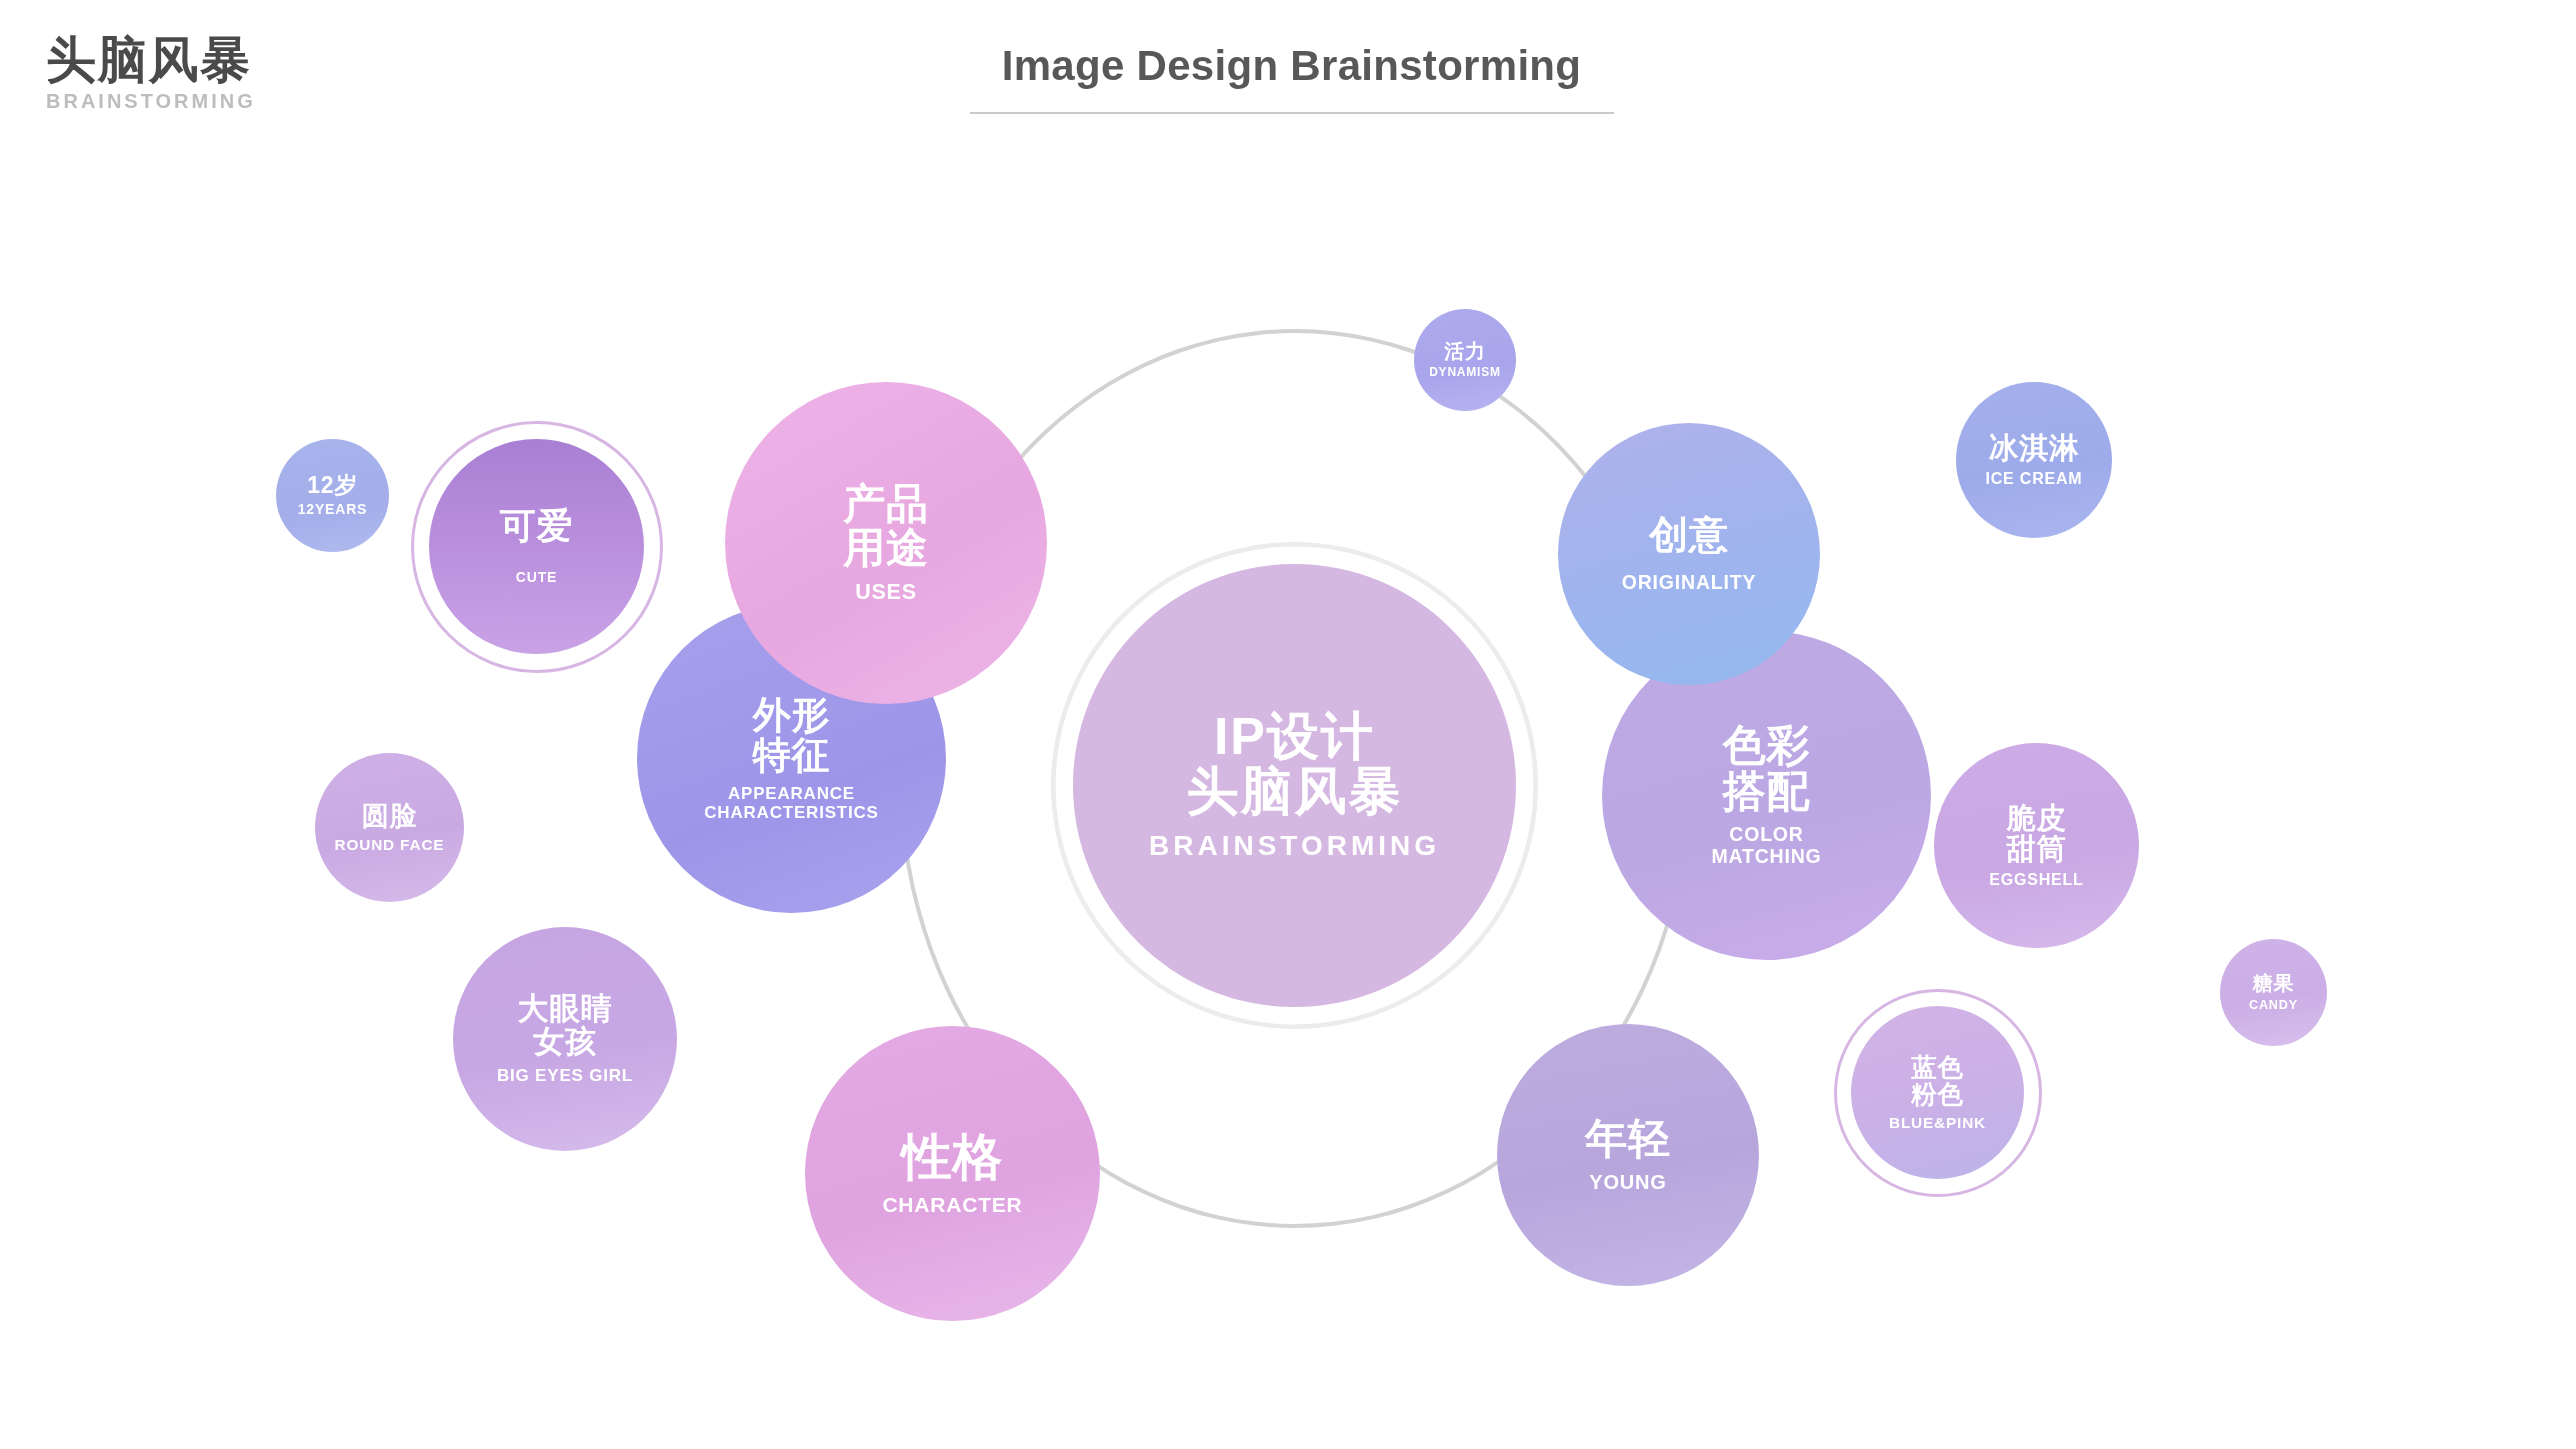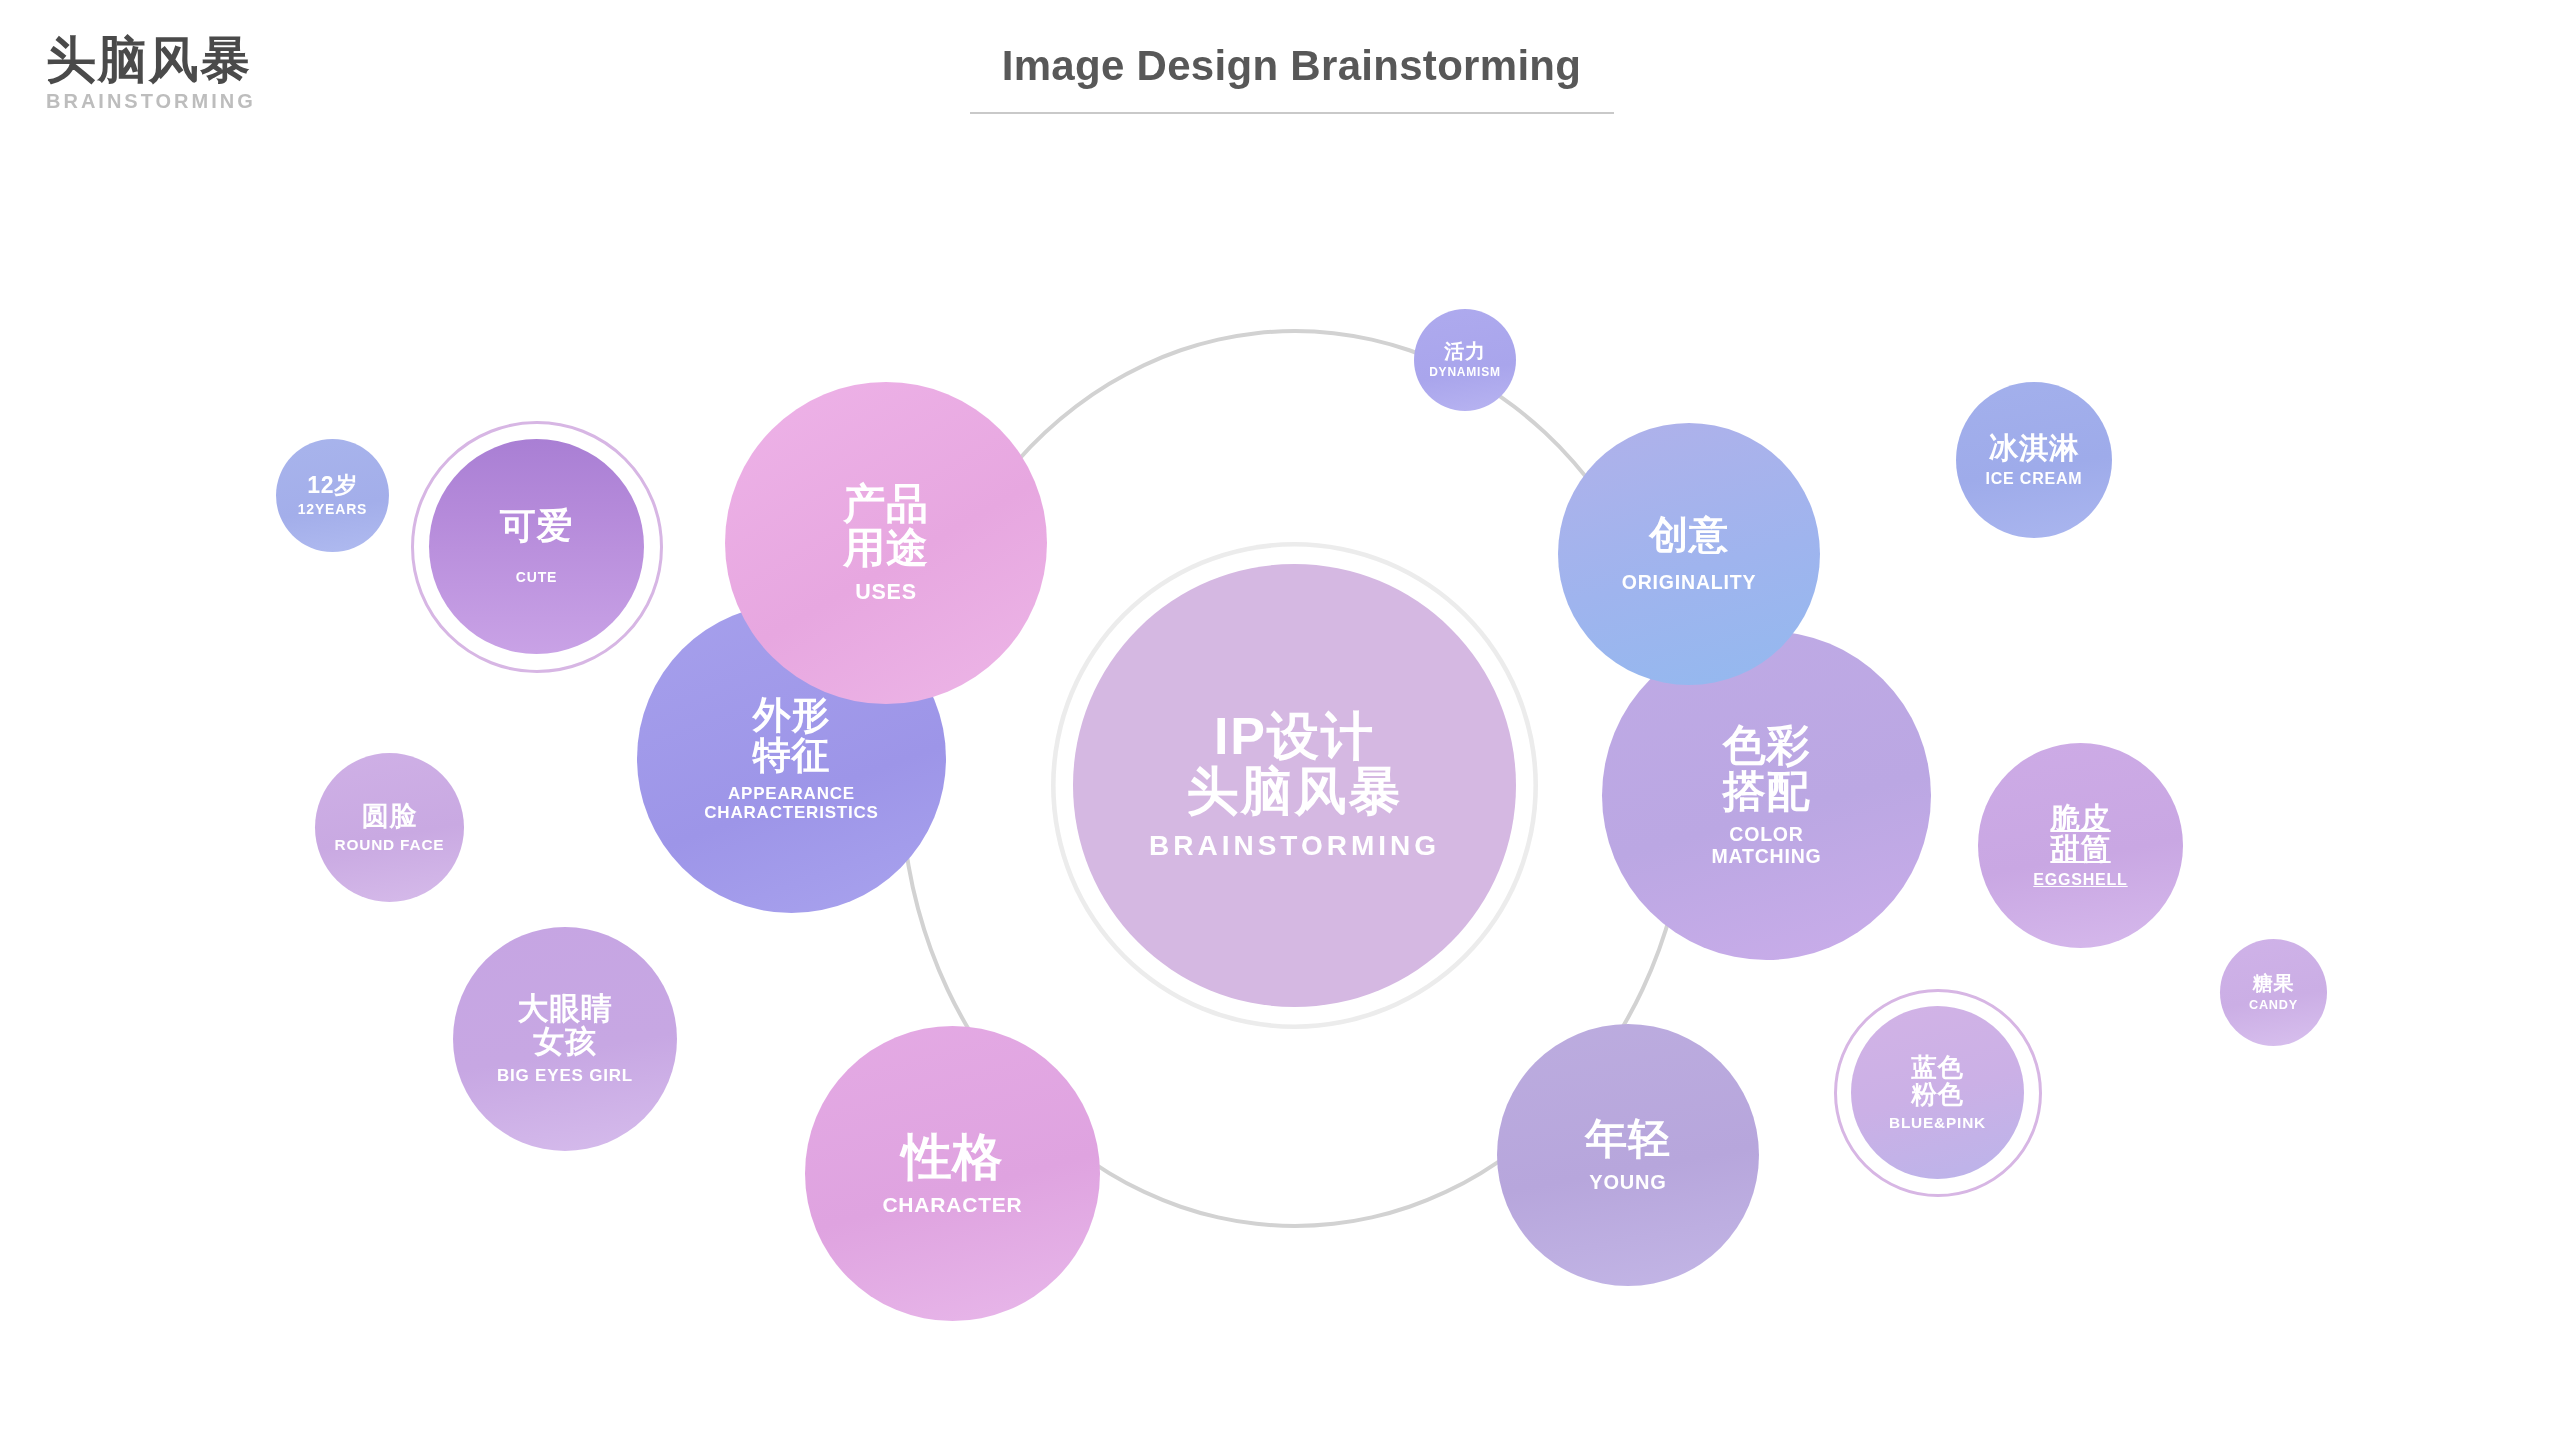--- a/index.html
+++ b/index.html
@@ -220,25 +220,24 @@
   #b-icecream {
     left: 1956px; top: 382px;
     width: 156px; height: 156px;
     background: linear-gradient(170deg, #a3b0ec 0%, #9eabea 55%, #aab6ef 100%);
     z-index: 3;
   }
   #b-icecream .cn { font-size: 29.5px; }
   #b-icecream .en { font-size: 16px; margin-top: 6px; text-align: right; }
 
   #b-eggshell {
-    left: 1978px; top: 743px;
+    left: 1934px; top: 743px;
     width: 205px; height: 205px;
     background: linear-gradient(170deg, #cdabe6 0%, #c9a7e3 55%, #d6b9ec 100%);
     z-index: 3;
-    text-decoration: underline;
   }
   #b-eggshell .cn { font-size: 29.5px; }
   #b-eggshell .en { font-size: 16px; margin-top: 6.7px; }
 
   #b-candy {
     left: 2220px; top: 939px;
     width: 107px; height: 107px;
     background: linear-gradient(170deg, #cfb2e8 0%, #cbaee5 55%, #d8c0ee 100%);
     z-index: 3;
   }

